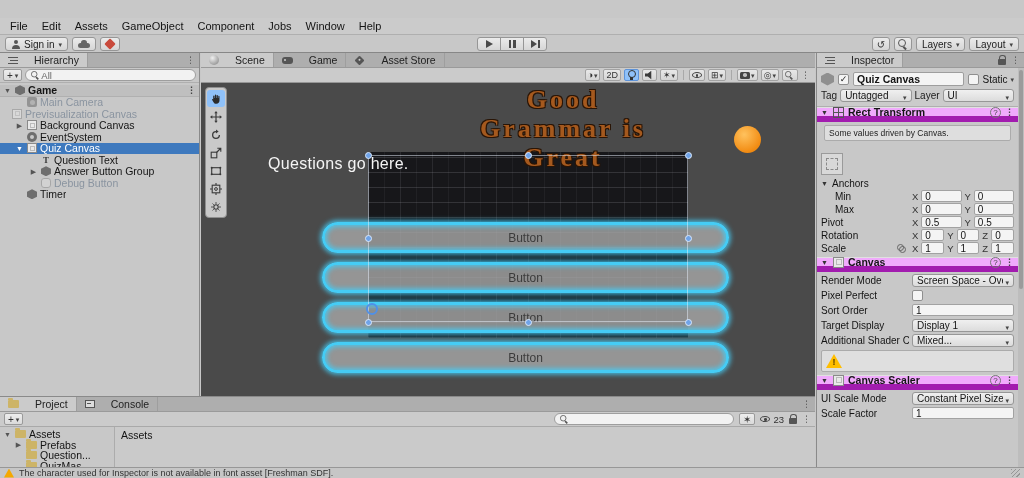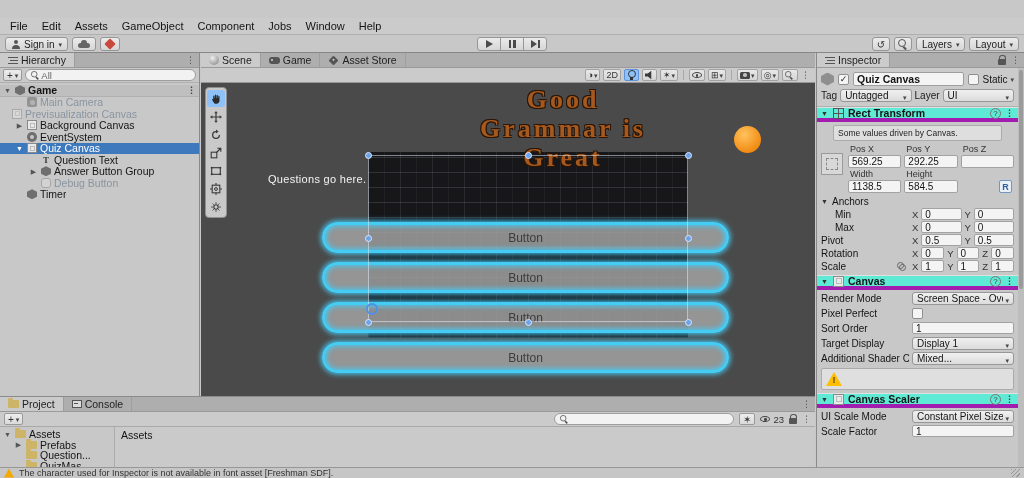--- a/index.html
+++ b/index.html
@@ -51,21 +51,21 @@
   .glyph-btn{width:18px;height:14px;border:1px solid #969696;background:linear-gradient(#EBEBEB,#D6D6D6);
              border-radius:3px;display:flex;align-items:center;justify-content:center;font-size:10px;color:#333}
   .search-glyph{position:relative;width:10px;height:10px}
   .search-glyph::before{content:"";position:absolute;left:0;top:0;width:6px;height:6px;border:1.4px solid #555;border-radius:50%}
   .search-glyph::after{content:"";position:absolute;left:6.5px;top:6.5px;width:4px;height:1.5px;background:#555;
                        transform:rotate(45deg);transform-origin:0 0}
   .caret{font-size:7px;color:#444;flex:none;line-height:1}
 
   
   .tabstrip{height:15px;background:#AEAEAE;display:flex;align-items:stretch;border-bottom:1px solid #9A9A9A}
-  .tab{display:flex;align-items:center;gap:3px;padding:0 8px;font-size:10.5px;color:#222;border-right:1px solid #9E9E9E;white-space:nowrap}
+  .tab{display:flex;align-items:center;gap:16px;padding:0 8px;font-size:10.5px;color:#222;border-right:1px solid #9E9E9E;white-space:nowrap}
   .tab.active{background:#CBCBCB}
   .strip-icons{margin-left:auto;display:flex;align-items:center;gap:5px;padding-right:4px;color:#444;font-size:10px}
 
   
   .stack-icon{width:10px;height:9px;flex:none;background:
      linear-gradient(#555,#555) 0 1px/10px 1.2px no-repeat,
      linear-gradient(#555,#555) 2px 4px/8px 1.2px no-repeat,
      linear-gradient(#555,#555) 0 7px/10px 1.2px no-repeat}
   .scene-ico{width:10px;height:10px;border-radius:50%;flex:none;background:radial-gradient(circle at 35% 30%,#EFEFEF,#7E7E7E)}
   .gamepad-icon{width:11px;height:7px;background:#555;border-radius:3px;position:relative;flex:none}
@@ -138,21 +138,21 @@
 
   .brick-bg{position:absolute;left:167px;top:69px;width:320px;height:186px;background-color:#17171A;
             background-image:
               repeating-linear-gradient(0deg, rgba(152,152,160,.22) 0 1px, transparent 1px 15px),
               repeating-linear-gradient(90deg, rgba(152,152,160,.15) 0 1px, transparent 1px 32px),
               repeating-linear-gradient(90deg, transparent 0 16px, rgba(152,152,160,.08) 16px 17px, transparent 17px 32px)}
   .game-title{position:absolute;left:162px;top:2px;width:400px;text-align:center;
               font-family:"Liberation Serif",serif;font-weight:bold;font-size:26px;line-height:29px;
               color:#A5591E;letter-spacing:3px;
               text-shadow:1px 1px 0 #2A1506,-1px -1px 0 #2A1506,1px -1px 0 #2A1506,-1px 1px 0 #2A1506}
-  .question-text{position:absolute;left:67px;top:90px;font-size:11px;color:#F4F4F4;letter-spacing:.3px}
+  .question-text{position:absolute;left:67px;top:72px;font-size:16px;color:#F4F4F4;letter-spacing:.3px}
   .neon-btn{position:absolute;left:121px;width:407px;height:31px;border:3px solid #45CCF5;border-radius:17px;
             background:rgba(166,166,166,.82);
             box-shadow:0 0 5px 1.5px rgba(69,204,245,.9), inset 0 0 5px 1.5px rgba(69,204,245,.9);
             display:flex;align-items:center;justify-content:center;font-size:12px;color:#3C3C3C}
   .sel-rect{position:absolute;left:167px;top:72px;width:320px;height:167px;border:1px solid rgba(235,243,255,.5)}
   .handle{position:absolute;width:7px;height:7px;border-radius:50%;background:#6FA3E8;border:1px solid #D9E8FB}
   .rot-gizmo{position:absolute;left:165px;top:220px;width:12px;height:12px;border:2px solid #4F90E8;border-radius:50%}
   .timer-ball{position:absolute;left:533px;top:43px;width:27px;height:27px;border-radius:50%;
               background:radial-gradient(circle at 38% 32%,#FFC25E,#F28C13 70%,#D97A0C)}
 
@@ -169,30 +169,30 @@
   .checkbox{width:11px;height:11px;background:#F4F4F4;border:1px solid #8F8F8F;border-radius:2px;flex:none;
             display:flex;align-items:center;justify-content:center;font-size:9px;color:#222;line-height:1}
   .go-name{flex:1;height:14px;background:#F4F4F4;border:1px solid #9E9E9E;border-radius:2px;font-weight:bold;
            font-size:10.5px;display:flex;align-items:center;padding:0 3px;min-width:0;overflow:hidden;white-space:nowrap}
   .static-wrap{display:flex;align-items:center;gap:3px;font-size:10px;flex:none}
   .go-row2{display:flex;align-items:center;gap:3px;height:16px;font-size:10px}
   .go-row2 .lbl-sm{flex:none;color:#1A1A1A}
   .idrop{flex:1;height:13px;background:linear-gradient(#F0F0F0,#DCDCDC);border:1px solid #979797;border-radius:3px;
          font-size:10px;display:flex;align-items:flex-end;justify-content:space-between;padding:0 4px;min-width:0;gap:2px}
   .idrop .val{white-space:nowrap;overflow:hidden}
-  .comp-header{height:15px;background:#5eead4;border-top:1px solid #E0E0E0;border-bottom:4px solid #a21caf;
+  .comp-header{height:15px;background:#f0abfc;border-top:1px solid #E0E0E0;border-bottom:6px solid #a21caf;
                display:flex;align-items:center;gap:4px;padding:0 4px;font-weight:bold;font-size:10.5px}
   .fold{font-size:7px;color:#333;width:8px;flex:none;line-height:1}
   .comp-icon{width:11px;height:11px;flex:none}
   .icon-rt{border:1px solid #555;background:
            linear-gradient(#555,#555) center/1px 100% no-repeat,
            linear-gradient(#555,#555) center/100% 1px no-repeat}
   .help-circ{margin-left:auto;width:11px;height:11px;border:1px solid #777;border-radius:50%;display:flex;
              align-items:center;justify-content:center;font-size:8px;font-weight:normal;color:#444;flex:none}
-  .infobox{margin:3px 16px;background:#DEDEDE;border:1px solid #ABABAB;border-radius:2px;
+  .infobox{margin:3px 7px;background:#DEDEDE;border:1px solid #ABABAB;border-radius:2px;
            font-size:8.5px;color:#222;padding:2px 4px}
   .rt-block{display:flex;margin:3px 4px 2px 4px;gap:5px}
   .rt-anchor-widget{width:22px;height:22px;margin-top:9px;border:1px solid #9A9A9A;background:#D8D8D8;position:relative;flex:none}
   .rt-anchor-widget::after{content:"";position:absolute;inset:4px;border:1px dashed #8A8A8A}
   .rt-cols{flex:1;display:grid;grid-template-columns:1fr 1fr 1fr;gap:1px 3px;align-items:center;min-width:0}
   .rt-lab{font-size:9px;color:#333;height:10px;line-height:10px;padding-left:2px;white-space:nowrap;overflow:hidden}
   .ifield{height:13px;background:#F4F4F4;border:1px solid #A2A2A2;border-radius:2px;font-size:10px;
           display:flex;align-items:center;padding:0 3px;min-width:0;overflow:hidden;white-space:nowrap}
   .rbtn-cell{display:flex;justify-content:flex-end;padding-right:2px}
   .rbtn{width:13px;height:13px;border:1px solid #7396C2;background:#E9F0F8;border-radius:2px;font-size:9px;
@@ -560,36 +560,20 @@
         <span class="comp-icon icon-rt"></span>
         <span>Rect Transform</span>
         <span class="help-circ">
             <span>?</span>
           </span>
         <span class="kebab">⋮</span>
       </div>
       <div class="infobox">Some values driven by Canvas.</div>
       <div class="rt-block">
         <div class="rt-anchor-widget"></div>
-        <div class="rt-cols">
-          <div class="rt-lab">Pos X</div>
-          <div class="rt-lab">Pos Y</div>
-          <div class="rt-lab">Pos Z</div>
-          <div class="ifield">569.25</div>
-          <div class="ifield">292.25</div>
-          <div class="ifield"></div>
-          <div class="rt-lab">Width</div>
-          <div class="rt-lab">Height</div>
-          <div class="rt-lab"></div>
-          <div class="ifield">1138.5</div>
-          <div class="ifield">584.5</div>
-          <div class="rbtn-cell">
-              <div class="rbtn">R</div>
-            </div>
-        </div>
       </div>
       <div class="irow">
         <span class="fold">▼</span>
         <span>Anchors</span>
       </div>
       <div class="irow">
         <span class="ilabel ind">Min</span>
         <span class="axis">X</span>
         <span class="ifield">0</span>
         <span class="axis">Y</span>

